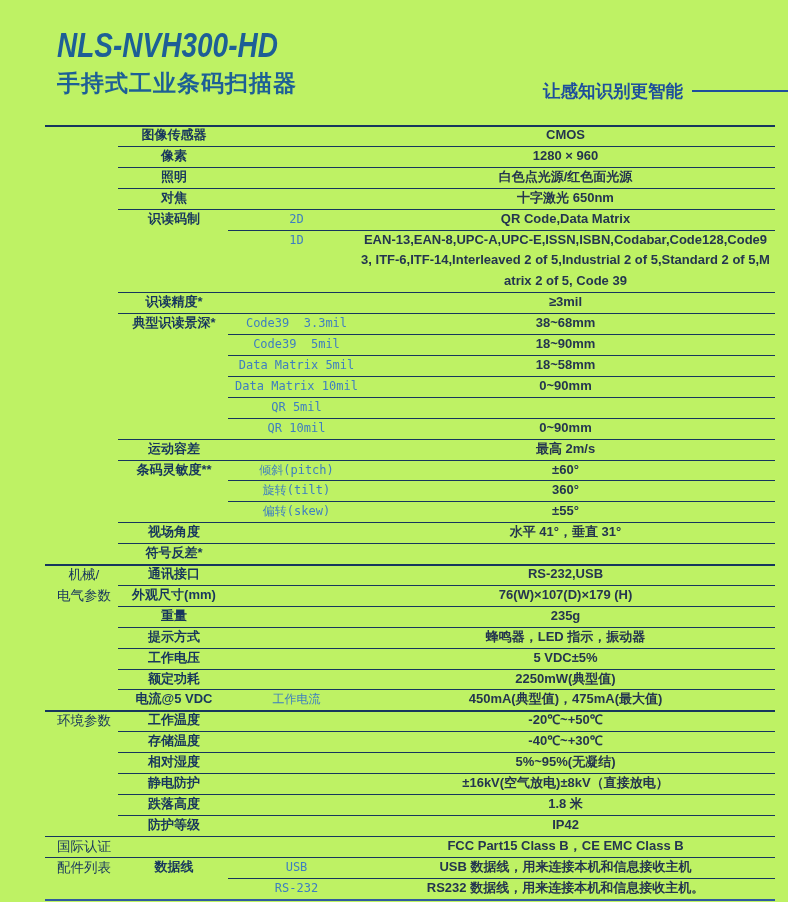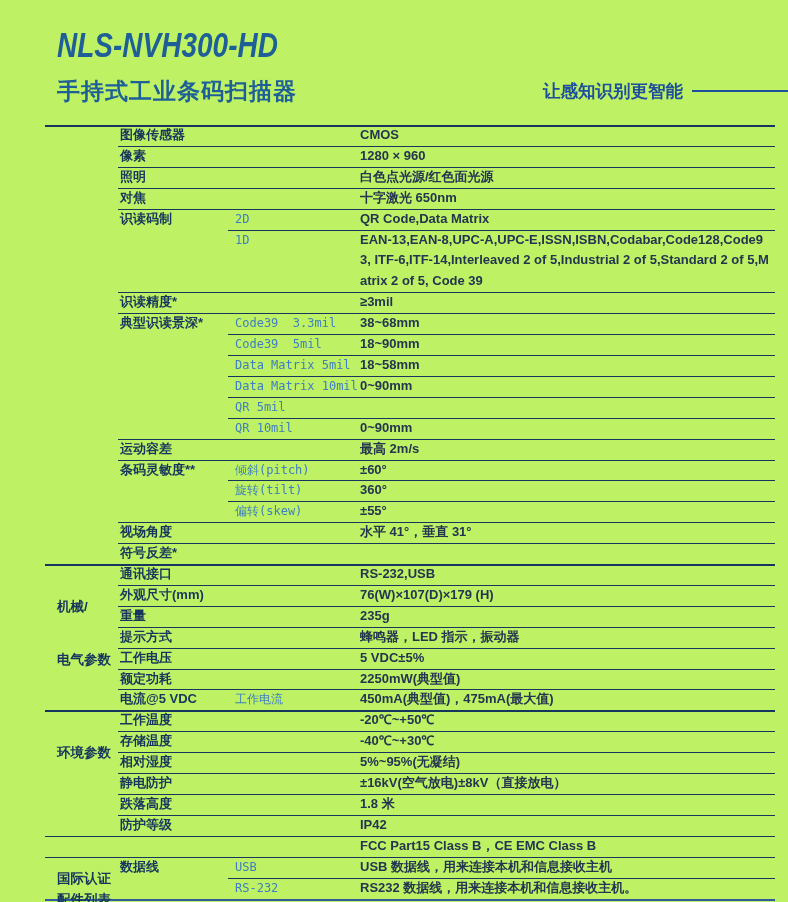--- a/index.html
+++ b/index.html
@@ -19,38 +19,37 @@
     color:var(--title-blue);
     transform:scaleX(0.80);transform-origin:left center;
     white-space:nowrap;
   }
   #subtitle{
     position:absolute;left:57px;top:69px;
     font-weight:bold;font-size:23px;line-height:28px;
     letter-spacing:1px;
     color:var(--title-blue);
     white-space:nowrap;
-    margin-top:8px;
   }
   #slogan-row{
     position:absolute;left:500px;right:0;top:80px;height:22px;
     display:flex;align-items:center;justify-content:flex-end;
   }
   #slogan-text{
     font-weight:bold;font-size:17.5px;
     color:var(--slogan-blue);
     white-space:nowrap;
   }
   #slogan-line{
     flex:0 0 96px;height:2.5px;margin-left:9px;
     background:var(--slogan-blue);
   }
   
   #spec-table{
-    position:absolute;left:45px;top:125px;width:730px;
+    position:absolute;left:45px;top:125px;width:730px;text-align:center;
   }
   .row{
     position:relative;
     display:grid;
     grid-template-columns:73px 110px 130px 1fr;
     min-height:20.9px;
   }
   .rowline{
     position:absolute;top:0;right:0;height:1px;
     background:var(--line-navy);
@@ -63,23 +62,22 @@
     height:2px;background:var(--outer-blue);
   }
   .cell{
     line-height:20.9px;font-size:13px;
   }
   .sec-label{position:relative;}
   .sec-label-wrap{
     position:absolute;top:1px;left:12px;white-space:nowrap;
   }
   .sec-label-line{
-    font-weight:bold;font-size:13.5px;line-height:20.9px;
+    font-weight:normal;font-size:13.5px;line-height:20.9px;
     color:var(--label-navy);
-    margin-top:32px;
   }
   .name{
     padding-left:2px;
     font-weight:600;
     color:var(--label-navy);
     white-space:nowrap;
   }
   .sub{
     padding-left:7px;
     font-family:"DejaVu Sans Mono", monospace;

